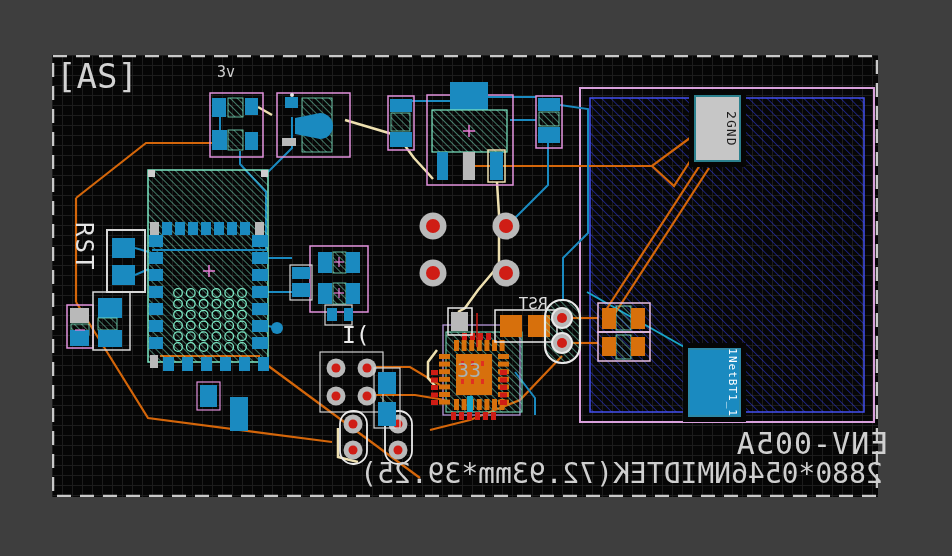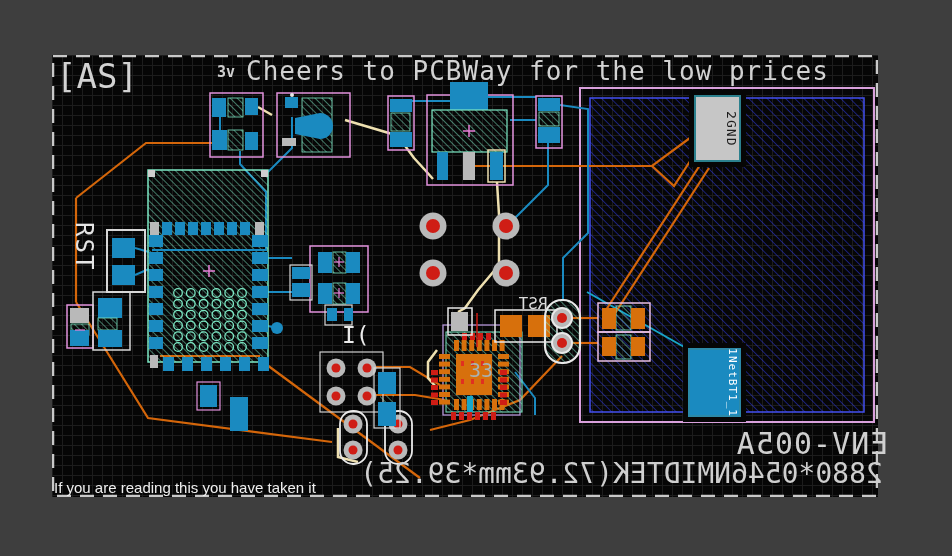--- a/index.html
+++ b/index.html
@@ -20,28 +20,28 @@
       linear-gradient(90deg, var(--grid) 1px, transparent 1px);
     background-size:10px 10px;
   }
   .canvas svg{position:absolute;left:0;top:0;}
   .overlay{position:absolute;left:0;top:0;width:952px;height:556px;pointer-events:none;}
   .lbl{position:absolute;color:var(--txt);white-space:pre;}
   .mono{font-family:"DejaVu Sans Mono",monospace;}
   .sans{font-family:"Liberation Sans",sans-serif;}
   .title{font-size:26px;letter-spacing:1px;}
   .tag{font-size:34px;}
-  .v3{font-size:15px;color:#cfcfcf;font-weight:bold;}
+  .v3{font-size:15px;color:#cfcfcf;}
   .rstv{writing-mode:vertical-rl;font-size:24px;letter-spacing:2px;color:#e4e4e4;}
   .mir{transform:scaleX(-1);text-align:center;}
   .envid{font-size:30px;letter-spacing:1px;color:#d0d0d0;}
   .dims{font-size:28px;color:#cfcfcf;}
   .glyphs{font-size:23px;color:#eaeaea;}
   .rstm{font-size:16px;color:#dcdcdc;}
-  .qfn33{font-size:20px;color:#a9b2b4;width:36px;text-align:right;}
+  .qfn33{font-size:20px;color:#a9b2b4;width:36px;text-align:left;}
   .notes{font-size:15px;line-height:19px;color:#f0f0f0;}
   .padbox{position:absolute;writing-mode:vertical-rl;text-align:center;
           display:flex;justify-content:center;box-shadow:0 0 0 5px #060606;}
   .padbox span{display:block;letter-spacing:1px;}
   .gndbox{left:694px;top:95px;width:47px;height:67px;background:#c6c6c6;
           border:2px solid #2b808d;color:#1c1c1c;font-size:13px;}
   .btbox{left:688px;top:348px;width:53px;height:69px;background:var(--cu-top);
          border:2px solid #2b89a8;color:#fff;font-size:11px;}
 </style>
 </head>
@@ -411,38 +411,36 @@
         <rect x="178" y="342" width="18" height="34" fill="#1a8ac0"></rect>
         <rect x="322" y="313" width="26" height="60" fill="none" stroke="#d8d8d8" stroke-width="1.2"></rect>
         <rect x="326" y="317" width="18" height="22" fill="#1a8ac0"></rect>
         <rect x="328" y="340" width="14" height="7" fill="url(#mintH)"></rect>
         <rect x="326" y="347" width="18" height="24" fill="#1a8ac0"></rect>
       </g>
     </svg>
   </div>
 
   <div class="overlay">
-    <div class="lbl mono title" style="left:246px;top:56px;">Cheers to PCBWay for the low prices</div>
     <div class="lbl mono tag" style="left:56px;top:56px;">[AS]</div>
     <div class="lbl mono v3" style="left:217px;top:63px;">3v</div>
     <div class="lbl mono rstv" style="left:70px;top:222px;height:74px;">RST</div>
     <div class="lbl mono glyphs" style="left:342px;top:322px;">I(</div>
     <div class="lbl mono rstm mir" style="left:512px;top:294px;width:42px;">RST</div>
     <div class="lbl mono qfn33" style="left:457px;top:358px;">33</div>
 
     <div class="padbox gndbox">
       <span>2</span>
       <span>GND</span>
     </div>
     <div class="padbox btbox">
       <span>1</span>
       <span>NetBT1_1</span>
     </div>
 
     <div class="lbl mono envid mir" style="left:728px;top:426px;width:168px;">ENV-005A</div>
     <div class="lbl mono dims mir" style="left:350px;top:457px;width:543px;">2880*0546NMIDTEK(72.93mm*39.25)</div>
 
     <div class="lbl sans notes" style="left:54px;top:440px;">
-      <div>If you are reading this you have taken it</div>
       
     </div>
   </div>
 </div>
 
 </body></html>

